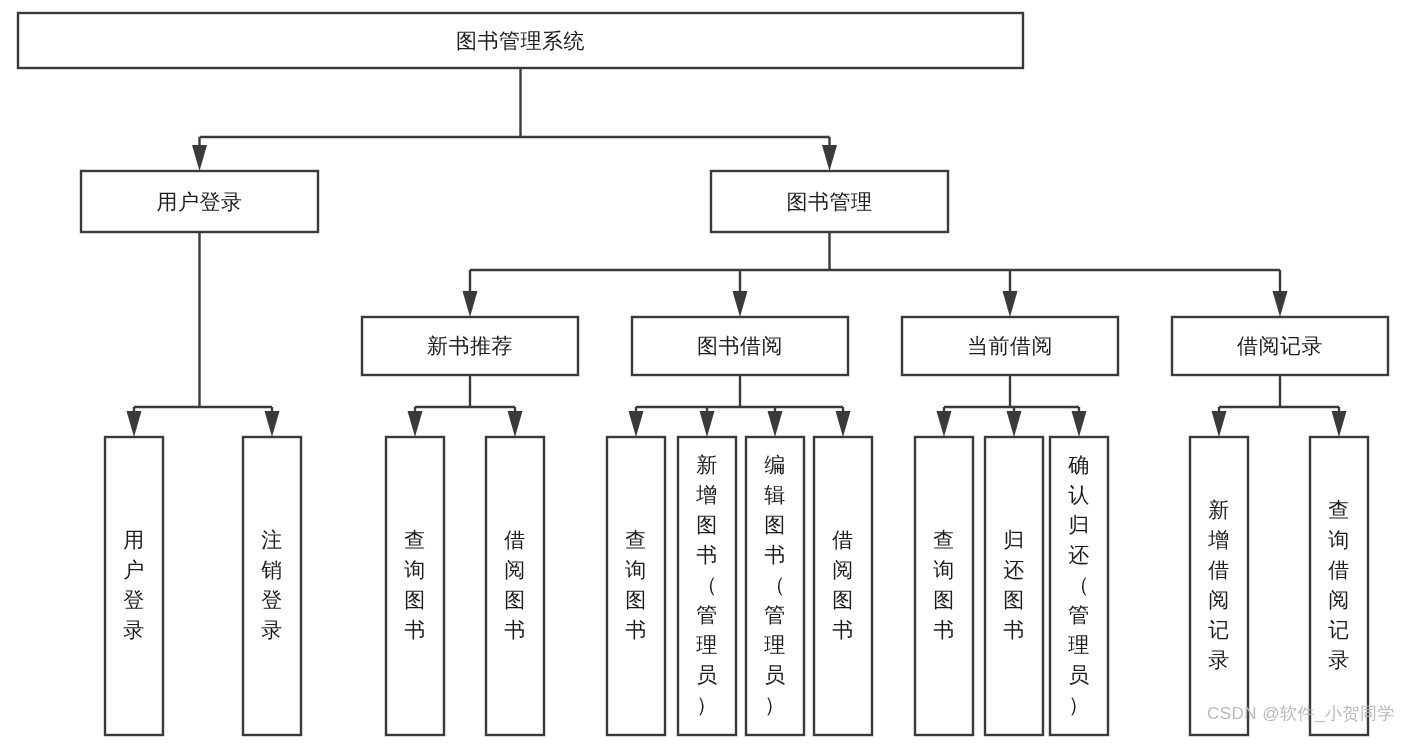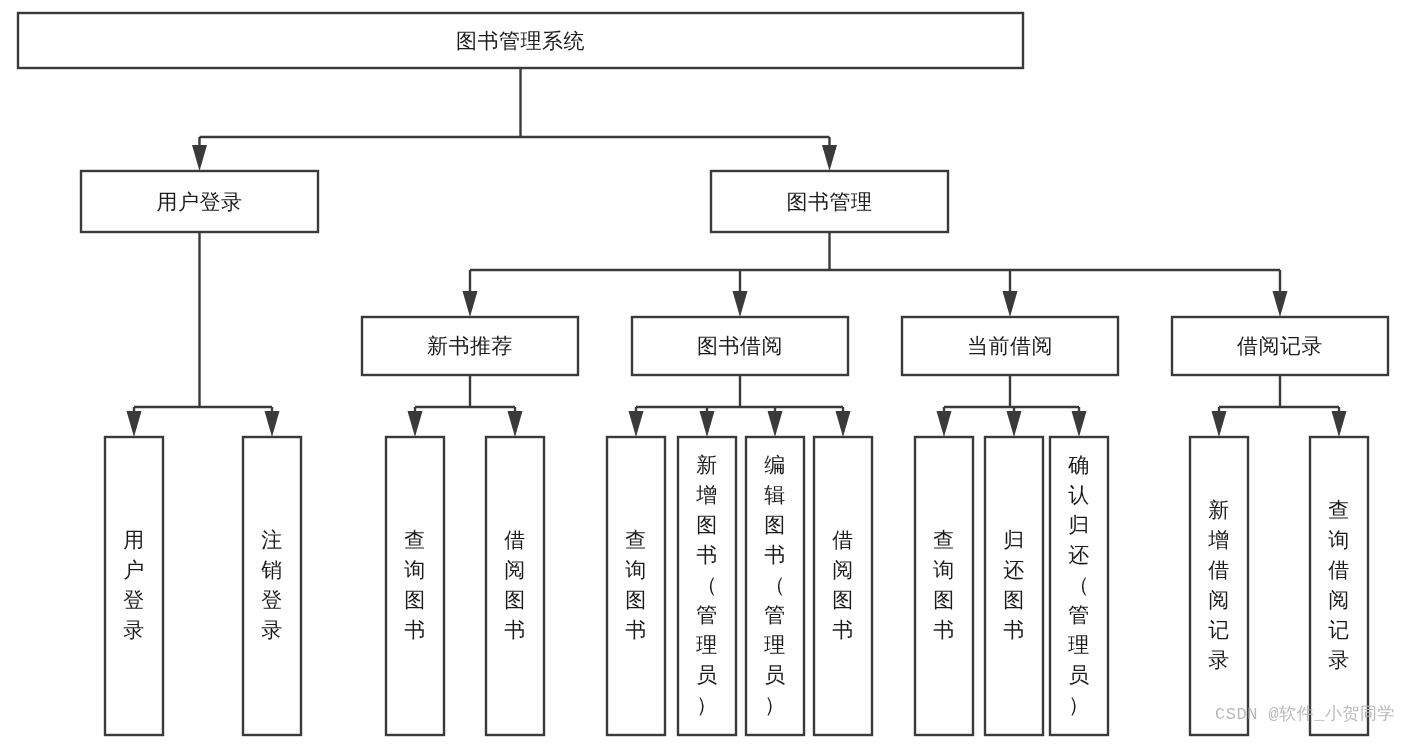--- a/index.html
+++ b/index.html
@@ -56,21 +56,21 @@
     fill: #1c1c1c;
     font-family: "DejaVu Sans", "Liberation Sans", sans-serif;
     font-size: 21px;
     text-anchor: middle;
     letter-spacing: 0.5px;
   }
   .watermark-text {
     position: absolute;
     right: 10px;
     bottom: 6px;
-    font-family: Liberation Mono, monospace;
+    font-family: Liberation Sans, sans-serif;
     font-size: 17px;
     color: #b9b9b9;
     white-space: nowrap;
     letter-spacing: 0.5px;
     user-select: none;
   }
 </style>
 </head>
 <body>
 

